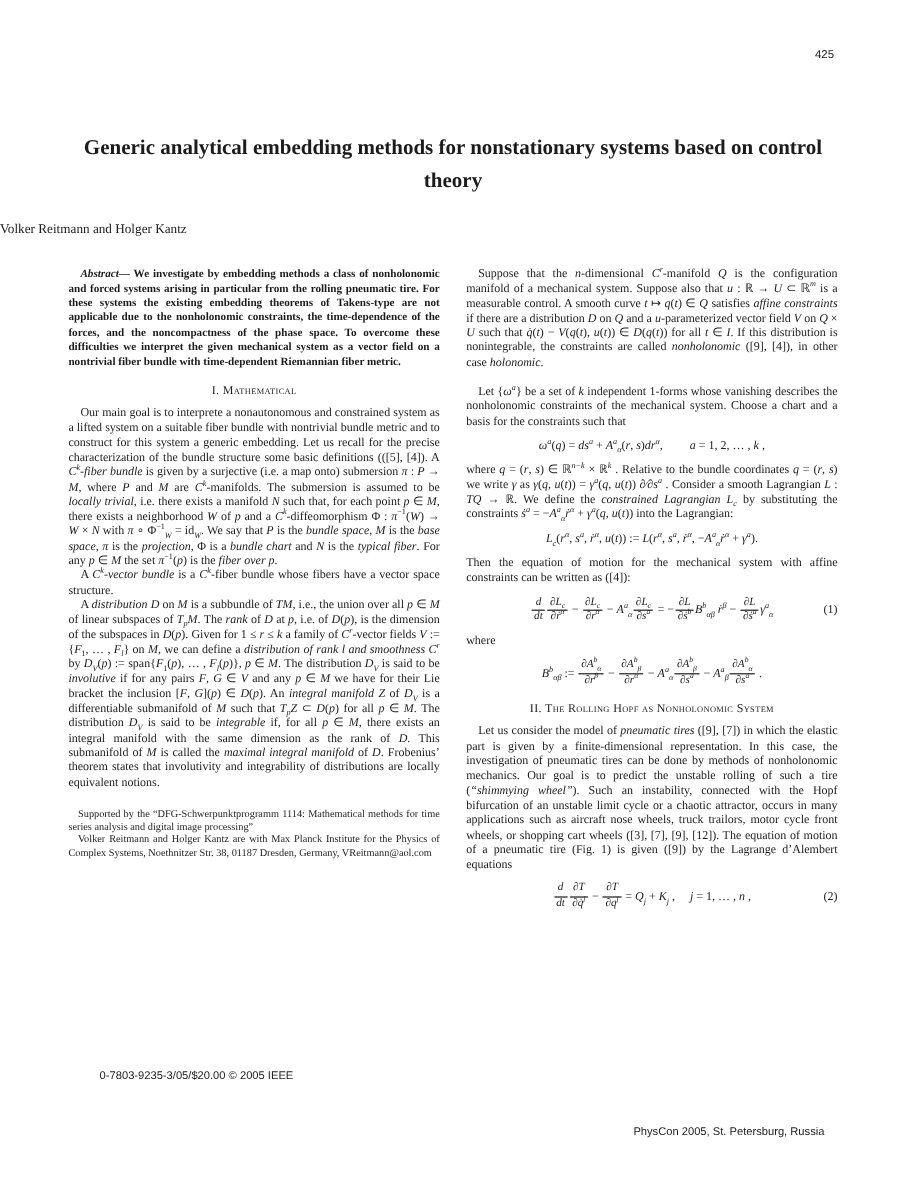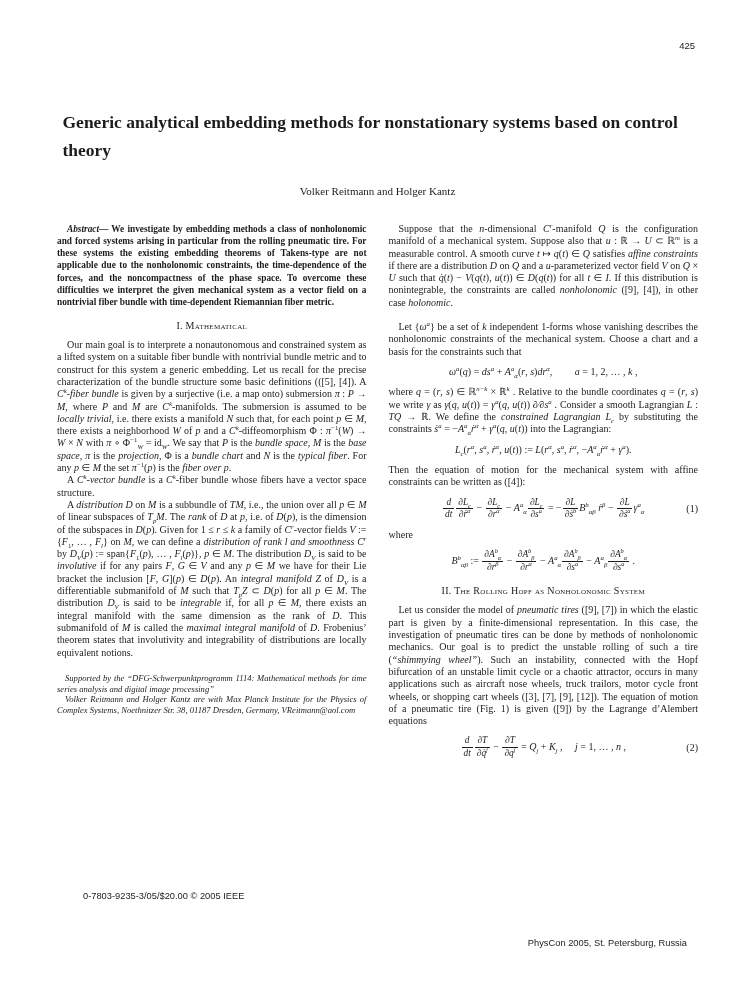--- a/index.html
+++ b/index.html
@@ -12,28 +12,27 @@
     overflow:hidden;
   }
   .pagenum{
     position:absolute;top:40px;right:60px;
     font-family:"Liberation Sans", sans-serif;
     font-size:9.5px;
   }
   .title{
     margin:108px auto 0;
     width:630px;
-    text-align:left;
+    text-align:center;
     font-size:17.5px;
     font-weight:bold;
     line-height:28px;
   }
   .authors{
     margin-top:21px;
-    text-align:center;
     font-size:11px;
   }
   .cols{
     display:flex;
     gap:22px;
     margin:26px 57px 0;
     justify-content:flex-end;
   }
   .col{flex:1 1 0;min-width:0;}
   .abstract{
@@ -54,21 +53,21 @@
   }
   .body{
     margin:0;
     font-size:10px;
     line-height:12.3px;
     text-align:justify;
   }
   .ind{text-indent:10px;}
   .sp{margin-top:12px;}
   sup,sub{font-size:68%;line-height:0;}
-  .footnote{margin-top:14px;font-size:8.6px;line-height:10.7px;font-style:italic;}
+  .footnote{margin-top:14px;font-size:8.6px;line-height:10.7px;}
   .footnote p{margin:0;text-indent:8px;text-align:justify;}
   .equation{
     position:relative;
     margin:8px 0;
     text-align:center;
     font-size:10px;
     line-height:1.25;
   }
   .eqtag{position:absolute;right:0;top:50%;transform:translateY(-50%);}
   .fr{display:inline-block;vertical-align:middle;text-align:center;font-size:9.3px;margin:0 1px;}

